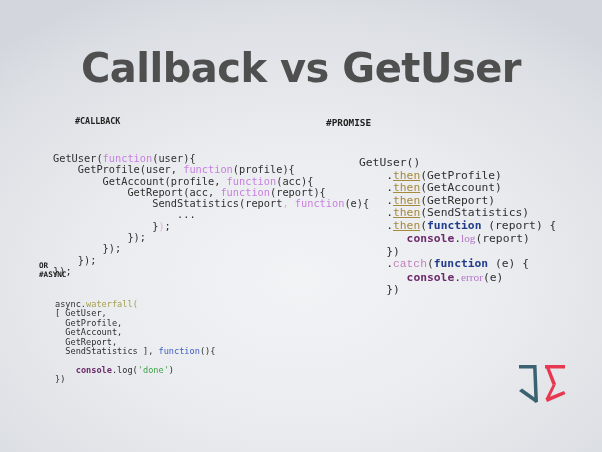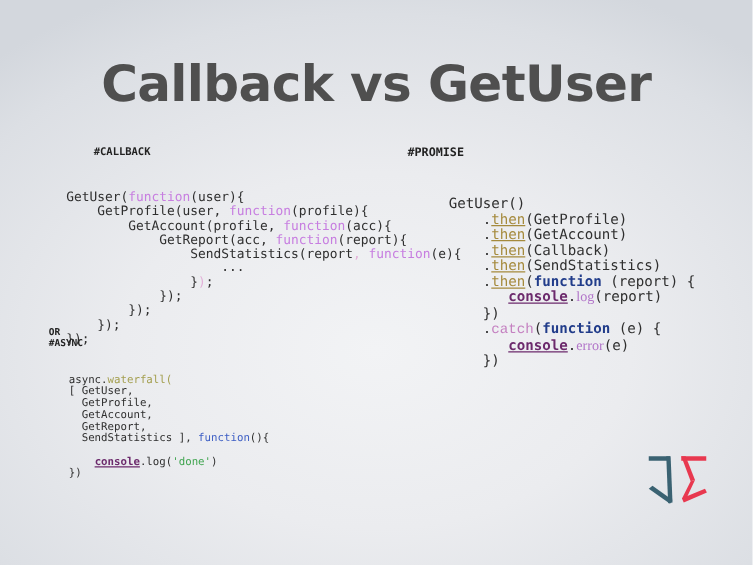--- a/index.html
+++ b/index.html
@@ -24,21 +24,21 @@
   .as { left: 39px; top: 284px; font-size: 8.6px; line-height: 9.4px; }
   .heading { position: absolute; font-family: "DejaVu Sans Mono", monospace; font-weight: bold; color: #222; }
   .h-cb { left: 37px; top: 116px; font-size: 8.4px; margin-left: 38px; }
   .h-pr { left: 326px; top: 117px; font-size: 9.4px; }
   .h-or { left: 39px; top: 261px; font-size: 7.6px; line-height: 9px; white-space: pre; }
   .kw-fn { color: #c77ee0; }
   .faint { color: #e2b0d8; }
   .then { color: #a58a3c; text-decoration: underline; }
   .catch { color: #c47fc0; font-family: Liberation Mono, monospace; }
   .fnblue { color: #213c8a; font-weight: bold; }
-  .consoleb { color: #6c2a6c; font-weight: bold; text-decoration: underline; }
+  .consoleb { color: #6c2a6c; font-weight: bold; }
   .method { color: #b275c9; font-family: Liberation Serif, serif; }
   .wf { color: #a5a052; }
   .fnb2 { color: #3d5ec4; }
   .str { color: #3fa44f; }
   .logo { position: absolute; left: 516px; top: 362px; width: 54px; height: 44px; }
 </style>
 </head>
 <body>
 
 <div class="title">Callback vs GetUser</div>
@@ -65,21 +65,21 @@
 <span>  GetReport,</span>
 <span>  SendStatistics ], </span><span class="fnb2">function</span><span>(){</span>
 
 <span>    </span><span class="consoleb">console</span><span>.log(</span><span class="str">'done'</span><span>)</span>
 <span>})</span></pre>
 
 <div class="heading h-pr">#PROMISE</div>
 <pre class="code pr"><span>GetUser()</span>
 <span>    .</span><span class="then">then</span><span>(GetProfile)</span>
 <span>    .</span><span class="then">then</span><span>(GetAccount)</span>
-<span>    .</span><span class="then">then</span><span>(Callback)</span>
+<span>    .</span><span class="then">then</span><span>(GetReport)</span>
 <span>    .</span><span class="then">then</span><span>(SendStatistics)</span>
 <span>    .</span><span class="then">then</span><span>(</span><span class="fnblue">function</span><span> (report) {</span>
 <span>       </span><span class="consoleb">console</span><span>.</span><span class="method">log</span><span>(report)</span>
 <span>    })</span>
 <span>    .</span><span class="catch">catch</span><span>(</span><span class="fnblue">function</span><span> (e) {</span>
 <span>       </span><span class="consoleb">console</span><span>.</span><span class="method">error</span><span>(e)</span>
 <span>    })</span></pre>
 
 <svg class="logo" viewBox="0 0 54 44">
   <polygon points="3,3 20,3 20,6.5 3,6.5" fill="#3a6272"></polygon>

